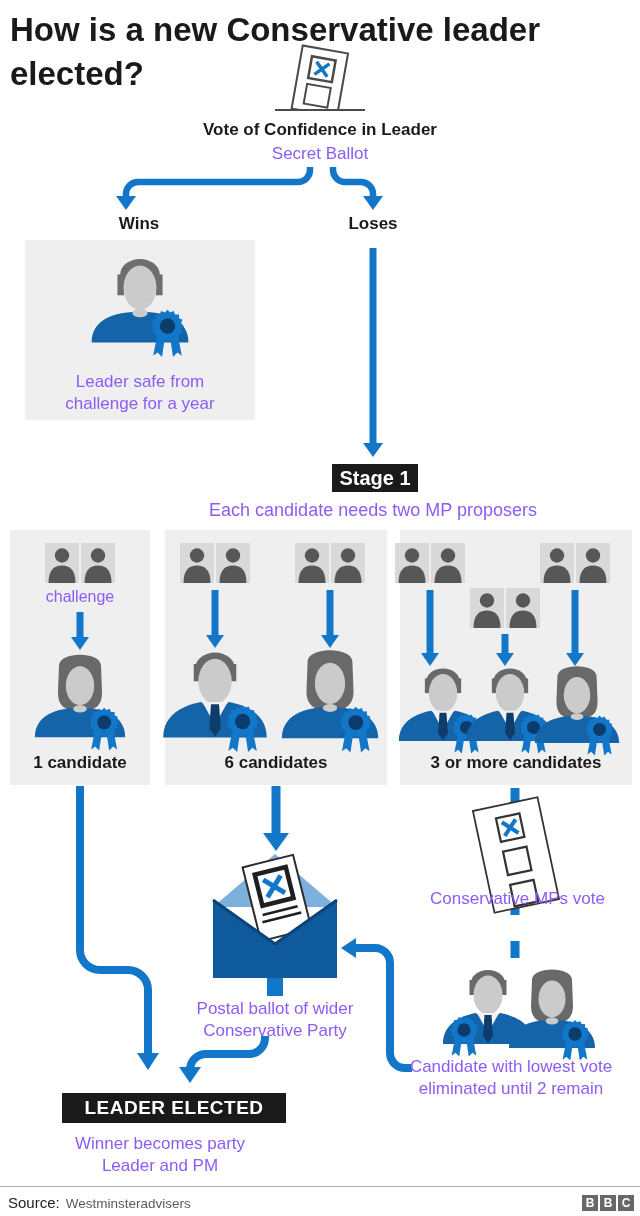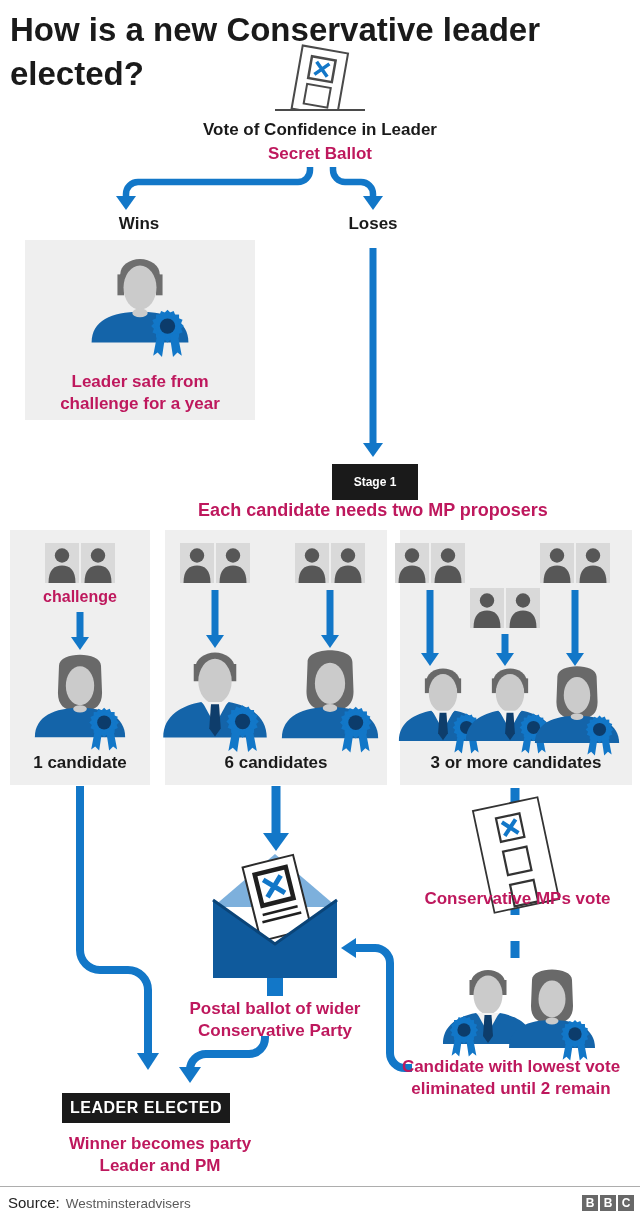--- a/index.html
+++ b/index.html
@@ -2,21 +2,21 @@
 <html><head>
 <meta charset="utf-8">
 <style>
   html,body{margin:0;padding:0;background:#ffffff;}
   #canvas{position:relative;width:640px;height:1216px;background:#ffffff;overflow:hidden;
           font-family:"Liberation Sans","DejaVu Sans",sans-serif;}
   .abs{position:absolute;}
   .ctr{text-align:center;}
   .panel{background:#EFEFEF;z-index:0;}
   #art{position:absolute;left:0;top:0;z-index:1;}
-  .txt{z-index:2;color:#be185d;font-size:17px;line-height:1.32;font-weight:bold;}
+  .txt{z-index:2;color:#8b5cf6;font-size:17px;line-height:1.32;}
   .bold{font-weight:bold;color:#1A1A1A;}
   .title{font-size:33px;font-weight:bold;color:#1A1A1A;}
   .darkbox{background:#1A1A1A;color:#ffffff;font-weight:bold;z-index:2;
            display:flex;align-items:center;justify-content:center;}
   .footerline{border-top:1px solid #ADADAD;width:640px;height:0;z-index:2;}
   .src-label{color:#222222;font-size:15px;}
   .src-value{color:#5A5A5A;font-size:13.5px;margin-left:6px;}
   .bbc{display:flex;gap:2px;z-index:2;}
   .bbc span{width:16px;height:16px;background:#686868;color:#ffffff;font-weight:bold;
             font-size:12px;display:flex;align-items:center;justify-content:center;}
@@ -184,38 +184,38 @@
   <div class="abs txt title" style="left:10px;top:8px;width:624px;">How is a new Conservative leader elected?</div>
 
   <div class="abs txt bold ctr" style="left:120px;top:119px;width:400px;font-size:17px;">Vote of Confidence in Leader</div>
   <div class="abs txt ctr" style="left:120px;top:143px;width:400px;">Secret Ballot</div>
 
   <div class="abs txt bold ctr" style="left:89px;top:213px;width:100px;">Wins</div>
   <div class="abs txt bold ctr" style="left:323px;top:213px;width:100px;">Loses</div>
 
   <div class="abs txt ctr" style="left:45px;top:371px;width:190px;">Leader safe from challenge for a year</div>
 
-  <div class="abs darkbox" style="left:332px;top:464px;width:86px;height:36px;font-size:12px;">
+  <div class="abs darkbox" style="left:332px;top:464px;width:86px;height:28px;font-size:20px;">
     <span>Stage 1</span>
   </div>
   <div class="abs txt ctr" style="left:73px;top:499px;width:600px;font-size:18px;">Each candidate needs two MP proposers</div>
 
   <div class="abs txt ctr" style="left:20px;top:586px;width:120px;font-size:16px;">challenge</div>
 
   <div class="abs txt bold ctr" style="left:10px;top:752px;width:140px;">1 candidate</div>
   <div class="abs txt bold ctr" style="left:165px;top:752px;width:222px;">6 candidates</div>
   <div class="abs txt bold ctr" style="left:400px;top:752px;width:232px;">3 or more candidates</div>
 
   <div class="abs txt ctr" style="left:175px;top:998px;width:200px;">Postal ballot of wider Conservative Party</div>
 
   <div class="abs txt ctr" style="left:405px;top:888px;width:225px;">Conservative MPs vote</div>
 
   <div class="abs txt ctr" style="left:400px;top:1056px;width:222px;">Candidate with lowest vote eliminated until 2 remain</div>
 
-  <div class="abs darkbox" style="left:62px;top:1093px;width:168px;height:30px;font-size:16px;letter-spacing:0.5px;">
+  <div class="abs darkbox" style="left:62px;top:1093px;width:224px;height:30px;font-size:19px;letter-spacing:0.5px;">
     <span>LEADER ELECTED</span>
   </div>
   <div class="abs txt ctr" style="left:50px;top:1133px;width:220px;">Winner becomes party Leader and PM</div>
 
   <div class="abs footerline" style="left:0px;top:1186px;"></div>
   <div class="abs" style="left:8px;top:1194px;z-index:2;">
     <span class="src-label">Source:</span><span class="src-value">Westminsteradvisers</span>
   </div>
   <div class="abs bbc" style="left:582px;top:1195px;">
     <span>B</span>

